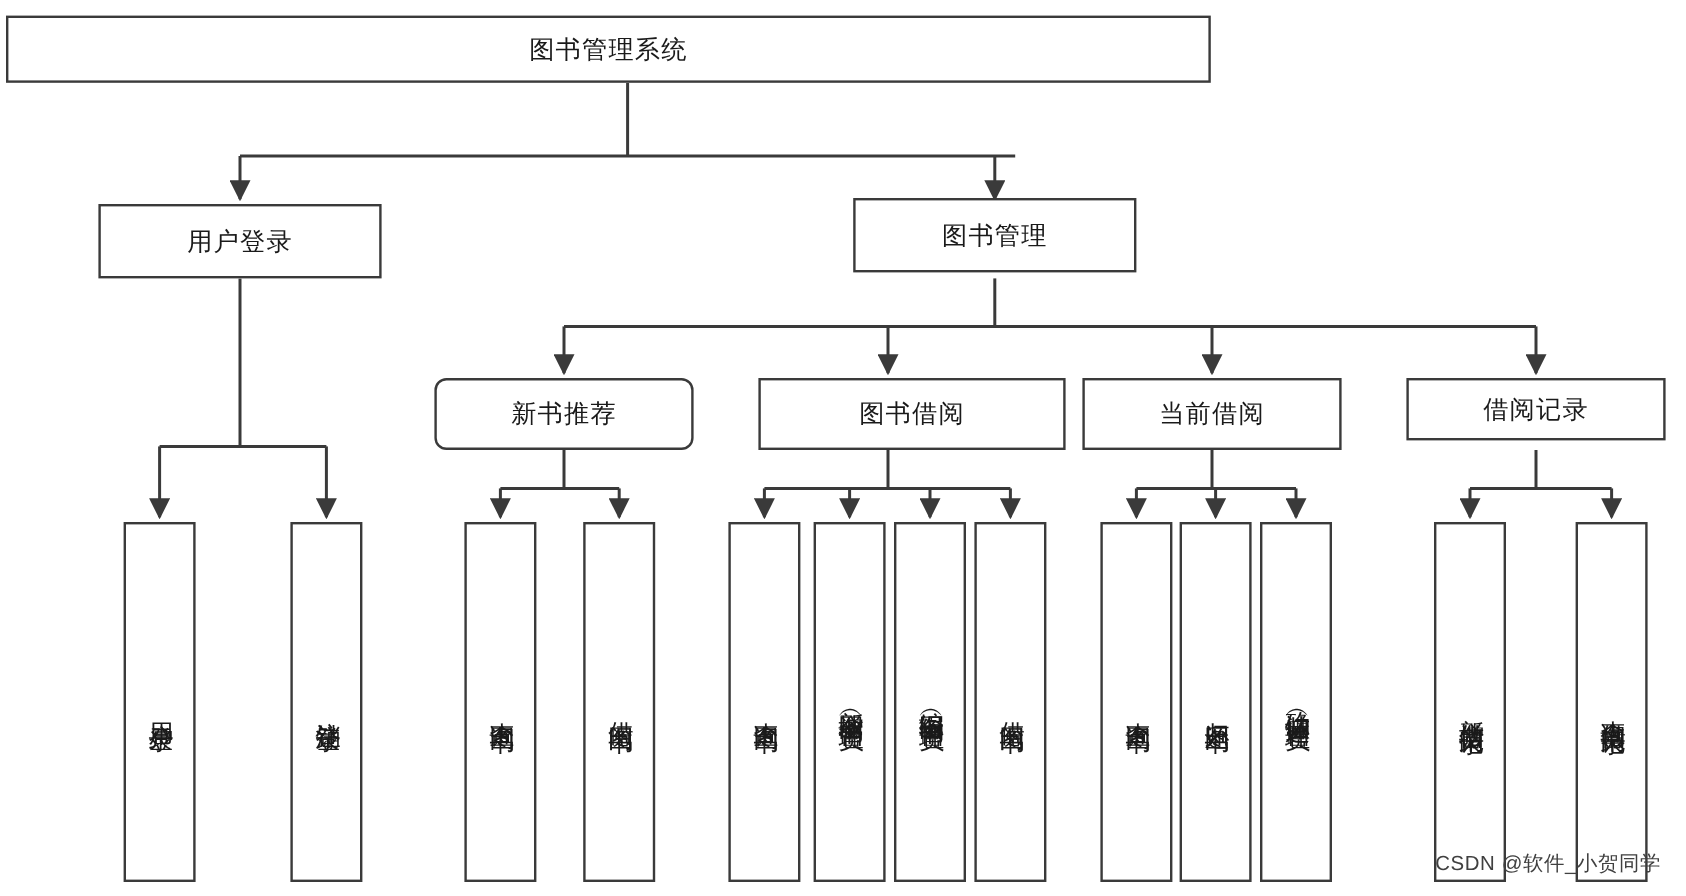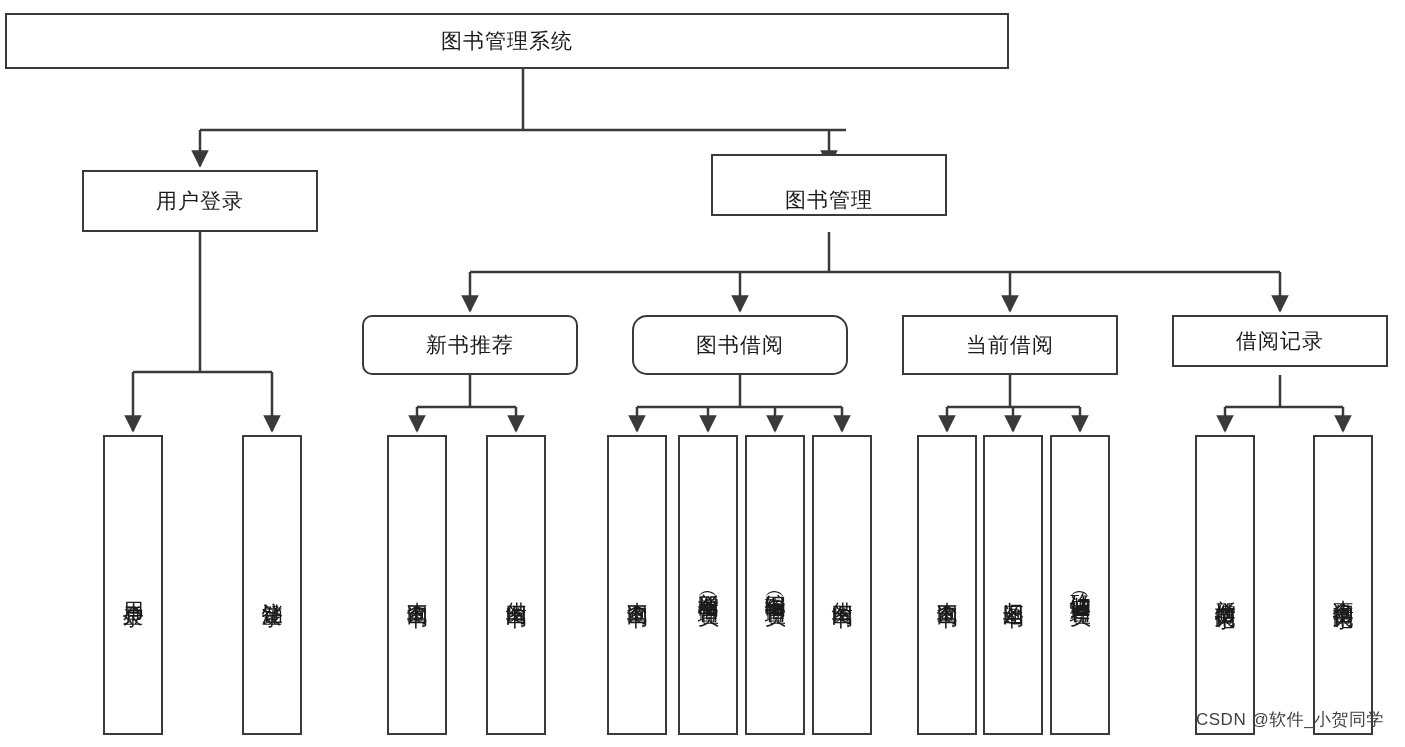--- a/index.html
+++ b/index.html
@@ -121,28 +121,28 @@
     </g>
   </svg>
 
   <div class="node horiz" style="left:5px; top:13px; width:1004px; height:56px;">
     <span class="hlabel">图书管理系统</span>
   </div>
 
   <div class="node horiz" style="left:82px; top:170px; width:236px; height:62px;">
     <span class="hlabel">用户登录</span>
   </div>
-  <div class="node horiz" style="left:711px; top:154px; width:236px; height:62px;align-items:flex-end;">
+  <div class="node horiz" style="left:711px; top:165px; width:236px; height:62px;">
     <span class="hlabel">图书管理</span>
   </div>
 
   <div class="node horiz" style="left:362px; top:315px; width:216px; height:60px;border-radius:10px;">
     <span class="hlabel">新书推荐</span>
   </div>
-  <div class="node horiz" style="left:632px; top:315px; width:216px; height:60px;border-radius:15px;">
+  <div class="node horiz" style="left:632px; top:315px; width:256px; height:60px;">
     <span class="hlabel">图书借阅</span>
   </div>
   <div class="node horiz" style="left:902px; top:315px; width:216px; height:60px;justify-content:center;">
     <span class="hlabel">当前借阅</span>
   </div>
   <div class="node horiz" style="left:1172px; top:315px; width:216px; height:52px;">
     <span class="hlabel">借阅记录</span>
   </div>
 
   <div class="node vert" style="left:103px; top:435px; width:60px; height:300px;">

